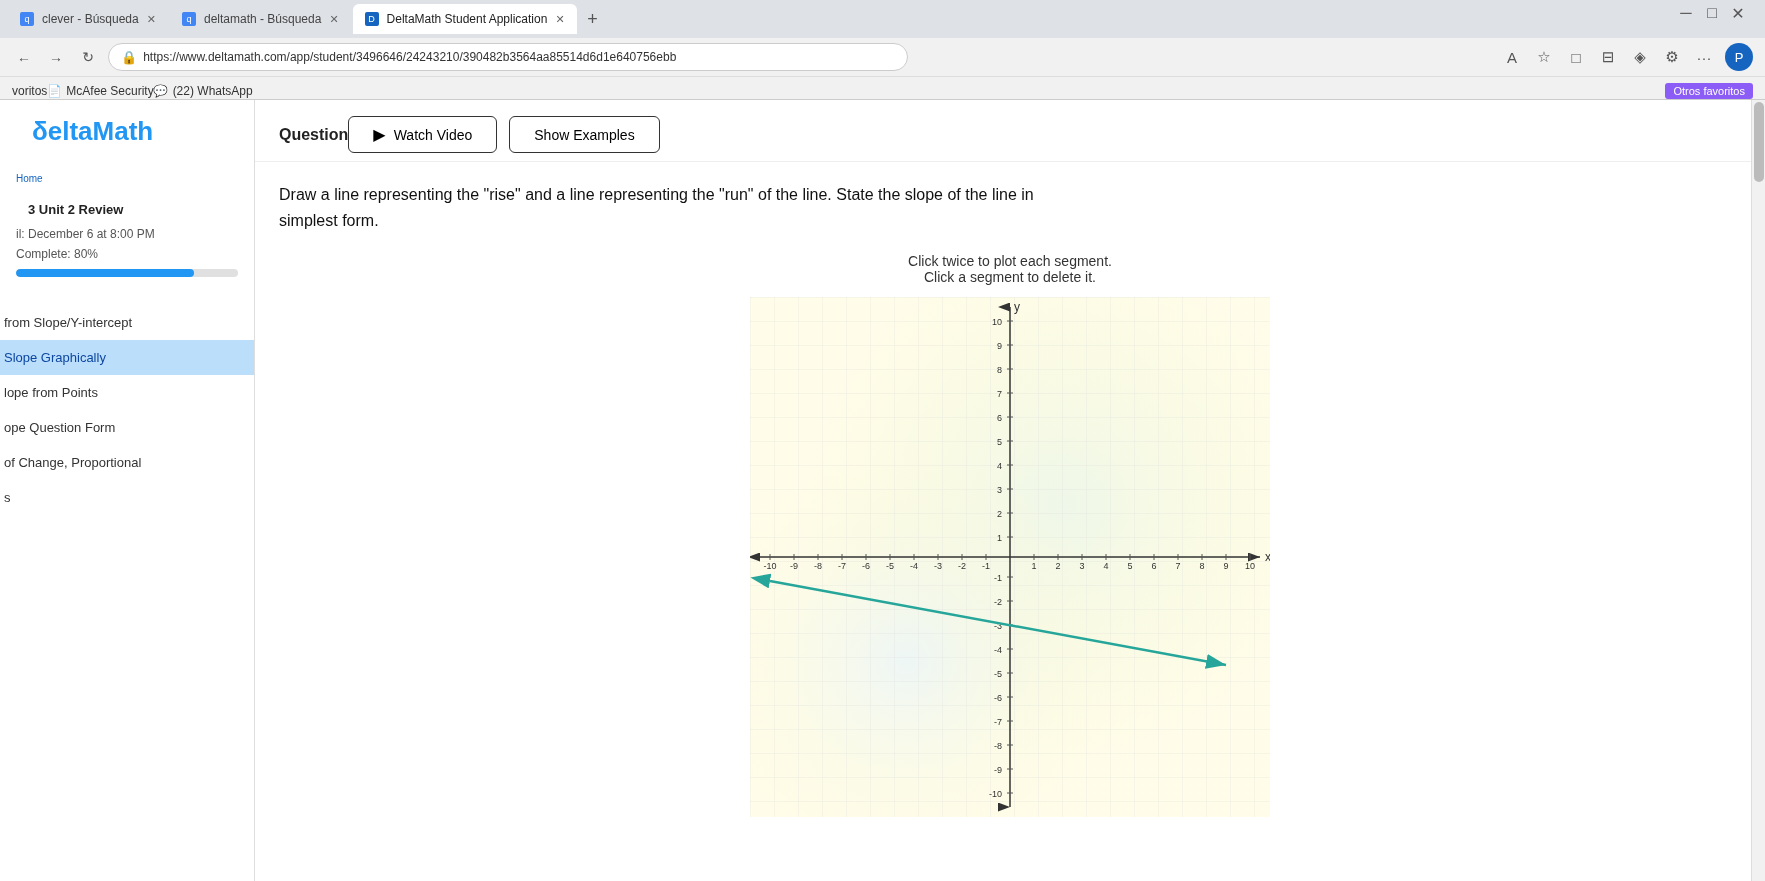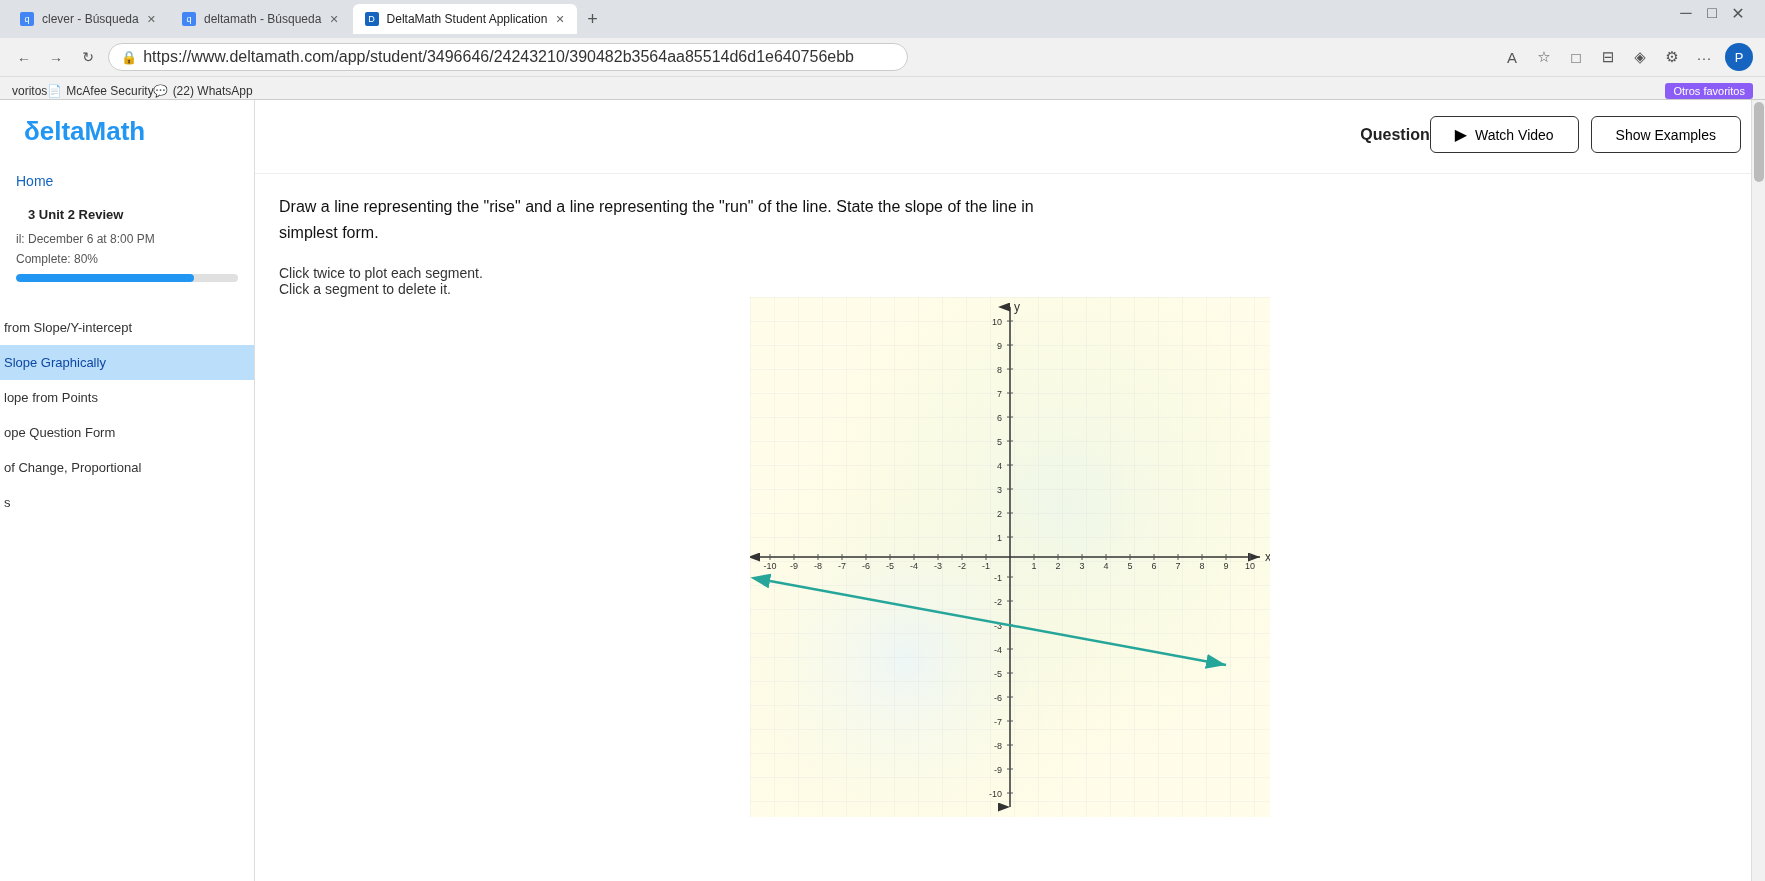--- a/index.html
+++ b/index.html
@@ -141,26 +141,26 @@
       min-width: 255px;
       background: #fff;
       border-right: 1px solid #ddd;
       padding: 16px 0;
       overflow-y: auto;
     }
     .sidebar-logo {
       font-size: 26px;
       font-weight: bold;
       color: #1a1a2e;
-      padding: 0 24px 16px;
+      padding: 0 32px 16px;
     }
     .sidebar-logo span { color: #2196F3; }
     .sidebar-nav-item {
       padding: 10px 16px;
-      font-size: 14px;
+      font-size: 10px;
       color: #1565c0;
       cursor: pointer;
     }
     .sidebar-section-title {
       padding: 8px 28px;
       font-size: 13px;
       font-weight: bold;
       color: #222;
     }
     .sidebar-due {
@@ -200,22 +200,22 @@
     
     .content-area {
       flex: 1;
       padding: 0;
       overflow-y: auto;
       position: relative;
     }
     .question-header {
       display: flex;
       align-items: center;
-      justify-content: flex-end;
-      padding: 16px 24px 20px;
+      justify-content: flex-start;
+      padding: 16px 24px 8px;
       border-bottom: 1px solid #eee;
     }
     .question-title {
       font-size: 16px;
       font-weight: bold;
       color: #222;
     }
     .header-buttons {
       display: flex;
       gap: 12px;
@@ -234,22 +234,24 @@
     .question-body {
       padding: 20px 24px;
     }
     .question-text {
       font-size: 16px;
       color: #111;
       line-height: 1.6;
       margin-bottom: 20px;
     }
     .graph-instructions {
+      text-align: center;
       font-size: 14px;
       color: #333;
+      margin-bottom: 12px;
     }
 
     
     .graph-container {
       display: flex;
       justify-content: center;
       margin: 0 auto;
       position: relative;
     }
     .graph-svg {
@@ -300,21 +302,21 @@
       <div class="win-btn">□</div>
       <div class="win-btn">✕</div>
     </div>
   </div>
   <div class="address-bar-row">
     <div class="nav-btn">←</div>
     <div class="nav-btn">→</div>
     <div class="nav-btn">↻</div>
     <div class="address-bar">
       <span style="margin-right:6px;color:#555;">🔒</span>
-      <span style="font-size:16px;">https://www.deltamath.com/app/student/3496646/24243210/390482b3564aa85514d6d1e640756ebb</span>
+      <span style="font-size:12px;">https://www.deltamath.com/app/student/3496646/24243210/390482b3564aa85514d6d1e640756ebb</span>
     </div>
     <div class="browser-icons">
       <div class="browser-icon">A</div>
       <div class="browser-icon">☆</div>
       <div class="browser-icon">□</div>
       <div class="browser-icon">⊟</div>
       <div class="browser-icon">◈</div>
       <div class="browser-icon">⚙</div>
       <div class="browser-icon">···</div>
       <div style="width:28px;height:28px;border-radius:50%;background:#1565c0;color:white;font-size:13px;display:flex;align-items:center;justify-content:center;">P</div>

